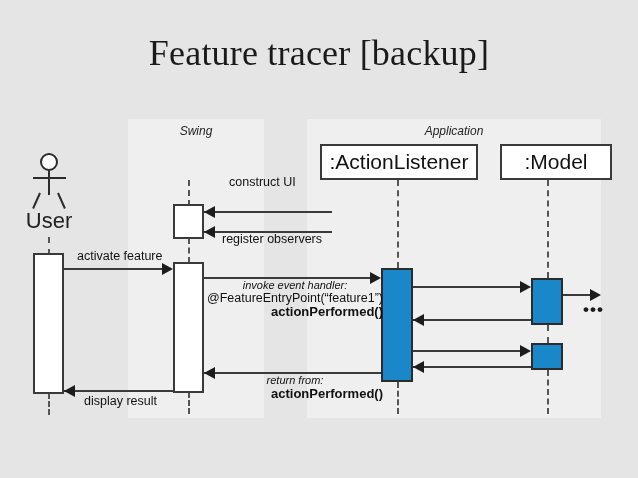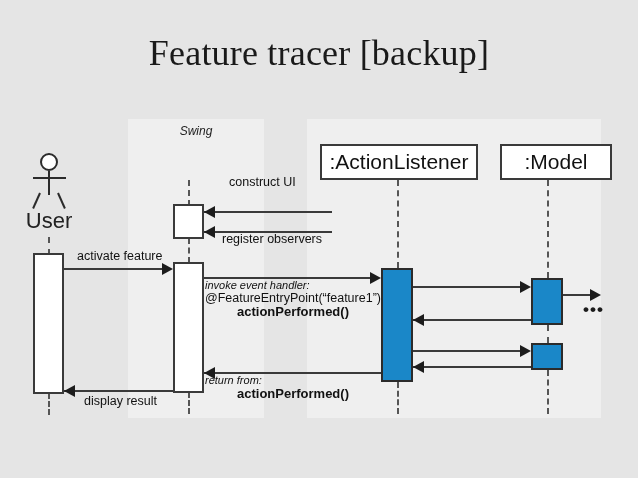--- a/index.html
+++ b/index.html
@@ -102,21 +102,21 @@
   }
 
   
   .msg {
     position: absolute;
     font-family: "Liberation Sans", sans-serif;
     font-size: 12.5px;
     color: #111;
     white-space: nowrap;
   }
-  .msg.center { }
+  .msg.center { text-align: center; }
   .msg.ital { font-style: italic; font-size: 11px; }
   .msg.bold { font-weight: bold; font-size: 13px; margin-left: 32px; }
 
   
   .actor-head {
     position: absolute;
     width: 18px;
     height: 18px;
     border: 2px solid #2b2b2b;
     border-radius: 50%;
@@ -149,20 +149,21 @@
 <body>
 
 <div id="canvas">
 
   <div class="title">Feature tracer [backup]</div>
 
   <div class="group" style="left:128px; top:119px; width:136px; height:299px;"></div>
   <div class="group-label" style="left:128px; top:124px; width:136px;">Swing</div>
 
   <div class="group" style="left:307px; top:119px; width:294px; height:299px;"></div>
+  <div class="group-label" style="left:307px; top:124px; width:294px;">Application</div>
 
   <div class="actor-head" style="left:40px; top:153px;"></div>
   <div class="actor-line" style="left:48px; top:171px; width:2px; height:24px;"></div>
   <div class="actor-line" style="left:33px; top:177px; width:33px; height:2px;"></div>
   <div class="actor-line" style="left:39px; top:193px; width:2px; height:17px; transform:rotate(24deg); transform-origin: top center;"></div>
   <div class="actor-line" style="left:57px; top:193px; width:2px; height:17px; transform:rotate(-24deg); transform-origin: top center;"></div>
   <div class="actor-label" style="left:9px; top:208px; width:80px;">User</div>
 
   <div class="lifeline" style="left:48px; top:237px; height:18px;"></div>
   <div class="lifeline" style="left:48px; top:393px; height:22px;"></div>

